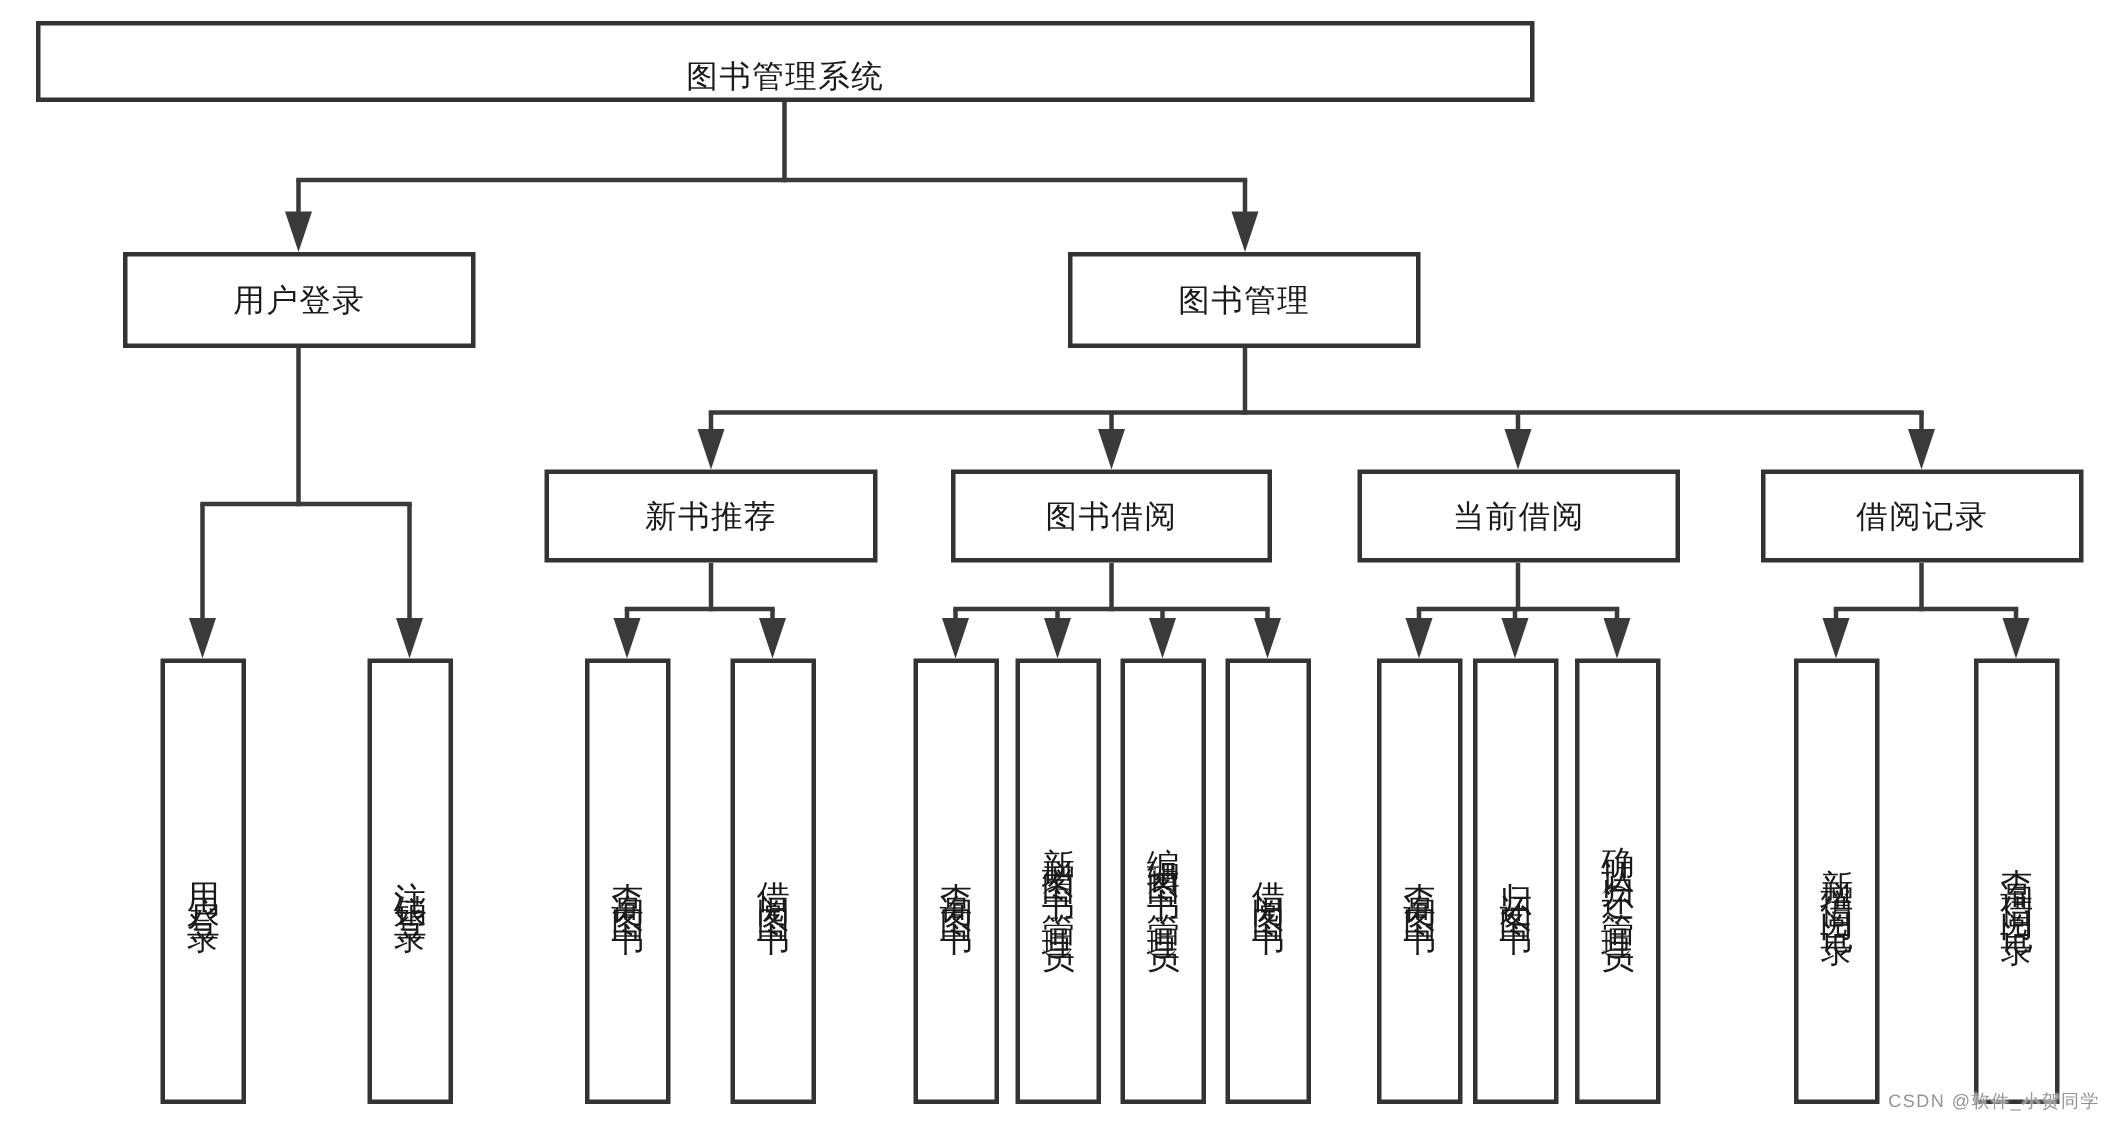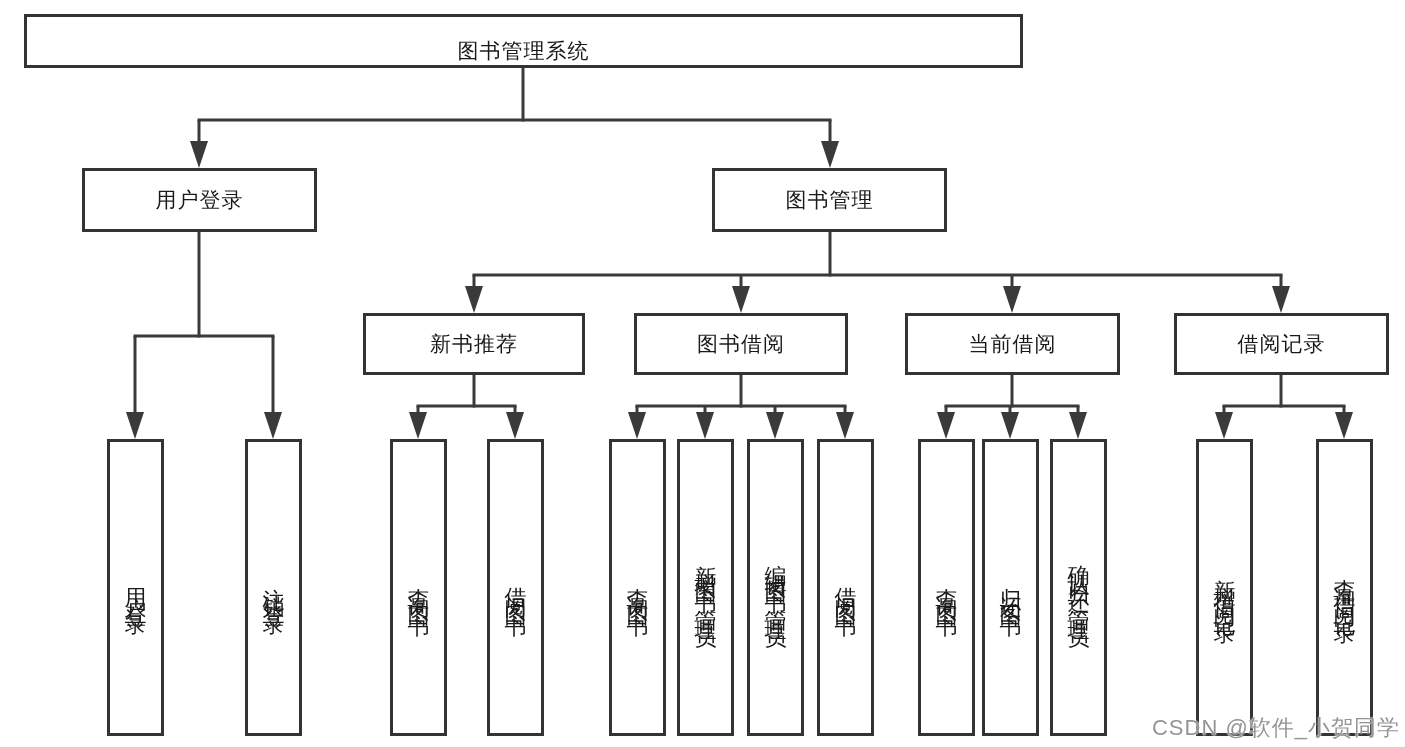--- a/index.html
+++ b/index.html
@@ -45,21 +45,21 @@
     text-orientation: mixed;
     font-size: 22px;
     letter-spacing: 9px;
     line-height: 1;
     color: #1a1a1a;
   }
   .watermark {
     position: absolute;
     right: 5px;
     bottom: 4px;
-    font-size: 22px;
+    font-size: 12px;
     color: #949494;
     letter-spacing: 1px;
     text-shadow: 0 0 2px #ffffff, 0 0 2px #ffffff;
     white-space: nowrap;
   }
 </style>
 </head>
 <body>
 
 <div class="canvas">

